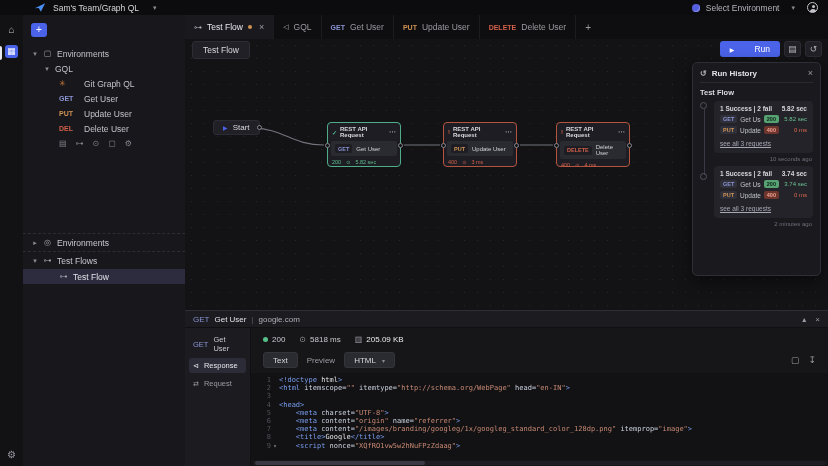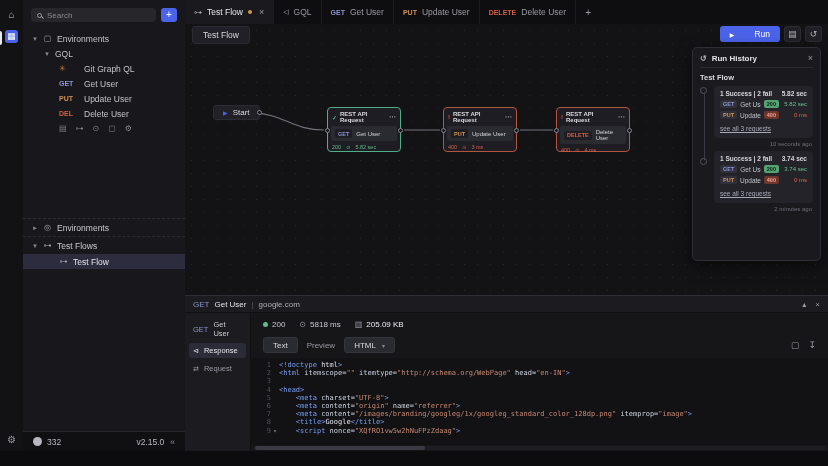--- a/index.html
+++ b/index.html
@@ -152,36 +152,47 @@
   .lc{white-space:pre;color:#e2e2e8}
   .tok-t{color:#7a9ff0}.tok-a{color:#cdd3e0}.tok-s{color:#c98a73}.tok-p{color:#e2e2e8}
   .hscroll{height:4px;background:#1d1d22;margin:1px 2px;border-radius:2px;position:relative;flex:none}
   .hscroll .thumb{position:absolute;left:2px;top:0;height:4px;width:170px;background:#3a3a44;border-radius:2px}
 </style>
 </head>
 <body>
 
 <div class="app">
 
+  <div class="topbar">
+    <span class="logo">
+      <svg width="12" height="11" viewBox="0 0 14 12">
+          <path d="M1 7 L13 1 L8 11 L5.5 6.5 Z" fill="#4a8df0"></path>
+        </svg>
+    </span>
+    <span class="ws-name">Sam's Team/Graph QL</span>
+    <span class="ws-caret">▾</span>
+    <div class="topbar-right">
+      <span class="globe"></span>
+      <span class="env-label">Select Environment</span>
+      <span class="env-caret">▾</span>
+      <span class="avatar"></span>
+    </div>
+  </div>
 
   <div class="main-row">
 
     <div class="activitybar">
       <span class="ab-home">⌂</span>
       <span class="ab-proj">▦</span>
       <span class="ab-indicator"></span>
       <span class="ab-gear">⚙</span>
     </div>
 
     <div class="sidebar">
       <div class="search-row">
-        <div class="search-box">
-          <span class="mag"></span>
-          <input placeholder="Search" style="">
-        </div>
         <span class="plus-btn">+</span>
       </div>
 
       <div class="tree">
         <div class="trow" style="padding-left:9px">
           <span class="caret">▾</span>
           <span class="tico">▢</span>
           <span>Environments</span>
         </div>
         <div class="trow" style="padding-left:21px">
@@ -224,28 +235,20 @@
         <div class="sec-row" style="padding-left:9px">
           <span class="caret">▾</span>
           <span class="tico">⊶</span>
           <span>Test Flows</span>
         </div>
         <div class="tf-item">
           <span class="tico">⊶</span>
           <span>Test Flow</span>
         </div>
 
-        <div class="statusbar">
-          <span class="gh"></span>
-          <span>332</span>
-          <span class="sb-right">
-            <span>v2.15.0</span>
-            <span class="collapse-ic">«</span>
-          </span>
-        </div>
       </div>
     </div>
 
     <div class="main">
 
       <div class="tabbar">
         <div class="tab active">
           <span class="flow-ic">⊶</span>
           <span>Test Flow</span>
           <span class="dirty-dot"></span>

